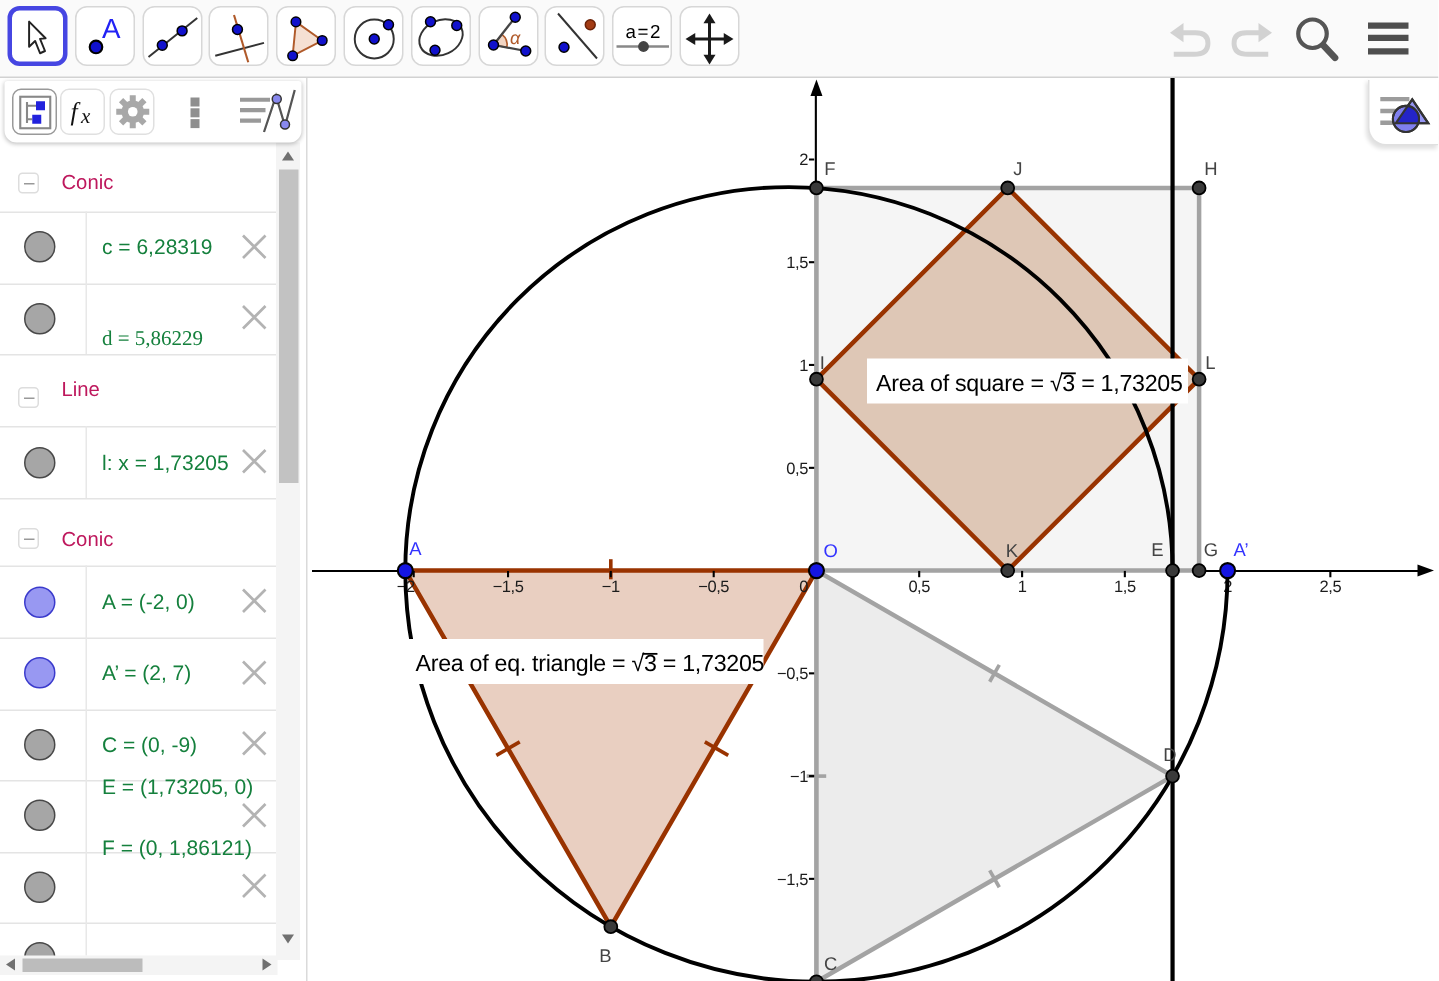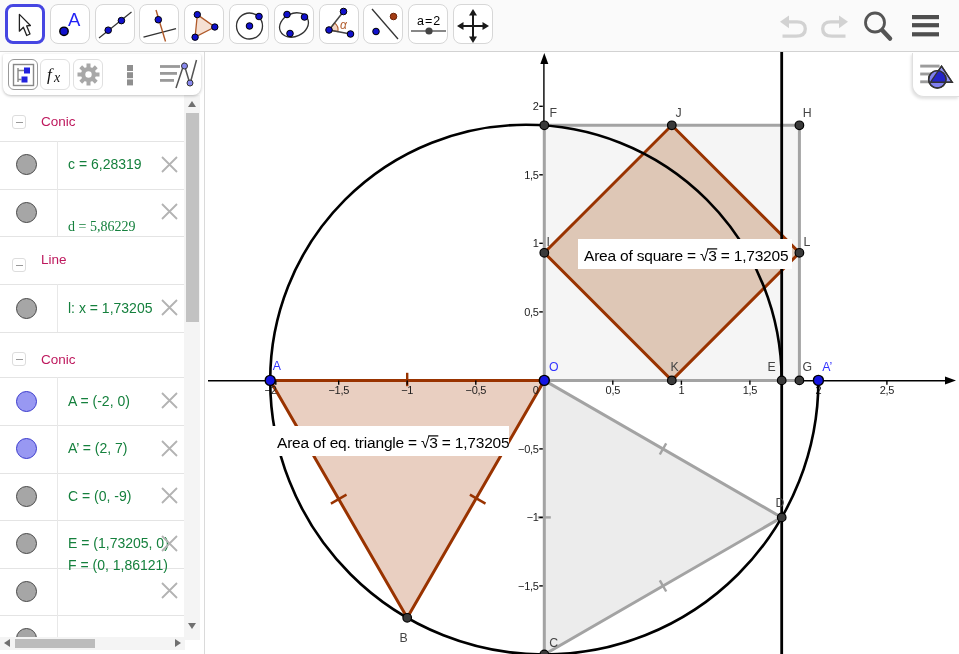--- a/index.html
+++ b/index.html
@@ -204,21 +204,21 @@
       <div class="rowtxt" style="top:167px;font-family:Liberation Serif, serif;">d = 5,86229</div>
     <div class="sw gray" style="top:245.5px;"></div>
       <div class="rowtxt" style="top:247.5px;">l: x = 1,73205</div>
     <div class="sw blue" style="top:338.5px;"></div>
       <div class="rowtxt" style="top:340.5px;">A = (-2, 0)</div>
     <div class="sw blue" style="top:386px;"></div>
       <div class="rowtxt" style="top:388px;">A’ = (2, 7)</div>
     <div class="sw gray" style="top:433.5px;"></div>
       <div class="rowtxt" style="top:435.5px;">C = (0, -9)</div>
     <div class="sw gray" style="top:481px;"></div>
-      <div class="rowtxt" style="top:483px;">E = (1,73205, 0)</div>
+      <div class="rowtxt" style="top:464px;">E = (1,73205, 0)</div>
     <div class="sw gray" style="top:528.5px;"></div>
       <div class="rowtxt" style="top:505px;">F = (0, 1,86121)</div>
     <div class="sw gray" style="top:576px;"></div>
 
     <svg class="xbtn" style="top:103.5px;" width="17" height="17">
         <path d="M1,1 L16,16 M16,1 L1,16" stroke="#b3b3b3" stroke-width="1.8"></path>
       </svg>
     <svg class="xbtn" style="top:151px;" width="17" height="17">
         <path d="M1,1 L16,16 M16,1 L1,16" stroke="#b3b3b3" stroke-width="1.8"></path>
       </svg>

